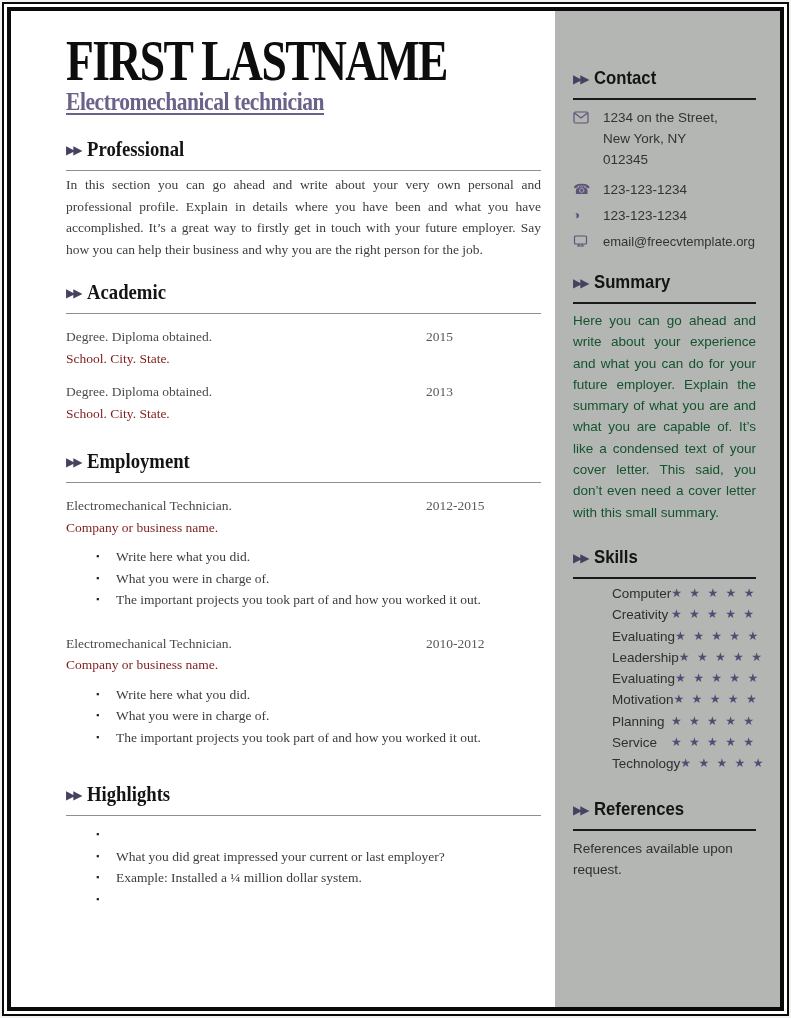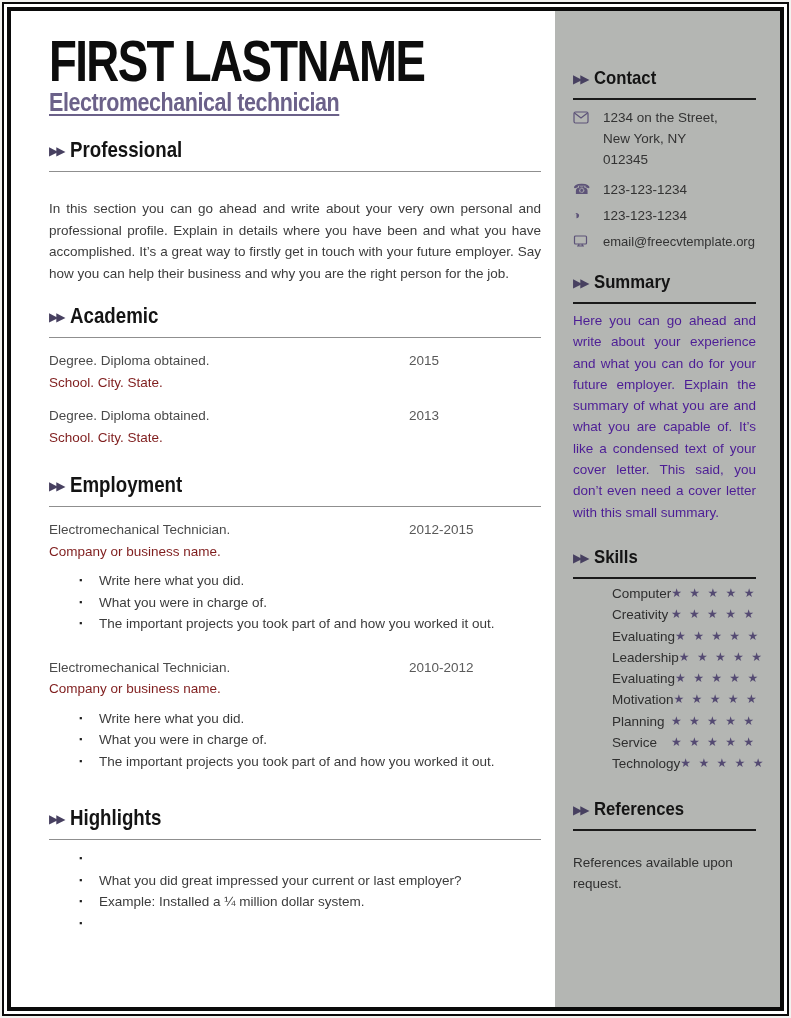--- a/index.html
+++ b/index.html
@@ -3,21 +3,21 @@
 <meta charset="utf-8">
 <style>
   * { margin:0; padding:0; box-sizing:border-box; }
   html,body { width:791px; height:1018px; }
   body { background:#f2f2f0; font-family:"Liberation Sans", sans-serif; }
 
   .frame-outer { position:absolute; inset:0; border:2px solid #0a0a0a; margin:2px; padding:3px; background:#fff; }
   .frame-inner { position:relative; width:100%; height:100%; border:4px solid #0a0a0a; background:#ffffff; overflow:hidden; }
 
   
-  .main { position:absolute; left:0; top:0; width:544px; height:100%; padding:26px 14px 0 38px; background:#fff; }
+  .main { position:absolute; left:0; top:0; width:544px; height:100%; padding:26px 14px 0 55px; background:#fff;font-family:Liberation Serif, serif; }
   .sidebar { position:absolute; right:0; top:0; width:225px; height:100%; background:#b4b6b3; padding:56px 24px 0 18px; }
 
   
   .name { font-size:57px; font-weight:900; color:#0d0d0d; line-height:48px; letter-spacing:-2px;
           display:inline-block; transform:scaleX(0.80); transform-origin:0 50%; white-space:nowrap; }
   .jobtitle { margin-top:3px; }
   .jobtitle span { font-size:25px; font-weight:800; color:#6b6189; letter-spacing:-0.5px;
           display:inline-block; transform:scaleX(0.86); transform-origin:0 50%; white-space:nowrap;
           text-decoration:underline; text-underline-offset:3px; text-decoration-thickness:2px; }
 
@@ -27,21 +27,21 @@
   .sec-head .txt { font-size:22px; font-weight:900; color:#141414; letter-spacing:0;
           display:inline-block; transform:scaleX(0.85); transform-origin:0 50%; white-space:nowrap; }
   .rule-main { border-bottom:1px solid #8f8f8f; margin-top:8px; }
 
   .sb-head { display:flex; align-items:center; gap:7px; }
   .sb-head .txt { font-size:19px; font-weight:900; color:#141414;
           display:inline-block; transform:scaleX(0.88); transform-origin:0 50%; white-space:nowrap; }
   .rule-sb { border-bottom:2px solid #1a1a1a; margin-top:9px; }
 
   
-  .para { margin-top:26px; font-size:13.5px; line-height:21.5px; color:#3c3c3c; text-align:justify; }
+  .para { margin-top:3px; font-size:13.5px; line-height:21.5px; color:#3c3c3c; text-align:justify; }
 
   .entry { position:relative; margin-top:12px; font-size:13.5px; line-height:21.5px; }
   .entry .t1 { color:#4a4a4a; }
   .entry .t2 { color:#7f1d1d; }
   .entry .yr { position:absolute; left:360px; top:0; color:#595959; }
 
   .bullets { margin-top:8px; }
   .b-row { display:flex; padding-left:30px; font-size:13.5px; line-height:21.5px; color:#3c3c3c; }
   .b-dot { width:20px; flex:none; font-size:9px; line-height:21.5px; color:#1a1a1a; }
   .b-txt { flex:1; padding-right:18px; }
@@ -55,30 +55,30 @@
   .c-block { margin-top:7px; }
   .c-row { display:flex; margin-top:5px; font-size:13.5px; line-height:21px; color:#333; }
   .c-ico { width:30px; flex:none; color:#5d5378; font-size:14px; line-height:20px; }
   .c-ico svg { display:block; margin-top:4px; }
   .c-txt { flex:1; }
   .addr-line { line-height:21px; }
   .c-phone { margin-top:9px; }
   .c-email .c-txt { font-size:13px; }
 
   .sb-summary { margin-top:19px; }
-  .summary-text { margin-top:6px; font-size:13.5px; line-height:21.3px; color:#4c1d95; text-align:justify; }
+  .summary-text { margin-top:6px; font-size:13.5px; line-height:21.3px; color:#14532d; text-align:justify; }
 
   .sb-skills { margin-top:23px; }
   .skills-list { margin-top:4px; }
   .sk-row { display:flex; justify-content:space-between; align-items:center; line-height:21.3px; }
   .sk-name { font-size:13.5px; color:#2f2f2f;margin-left:39px; }
   .sk-stars { font-size:12px; color:#544a72; letter-spacing:2px; white-space:nowrap; }
 
   .sb-references { margin-top:23px; }
-  .ref-text { margin-top:21px; font-size:13.5px; line-height:21.3px; color:#2f2f2f; }
+  .ref-text { margin-top:7px; font-size:13.5px; line-height:21.3px; color:#2f2f2f; }
 </style>
 </head>
 <body>
 
 <div class="frame-outer">
 <div class="frame-inner">
 
   <div class="main">
 
     <div>

